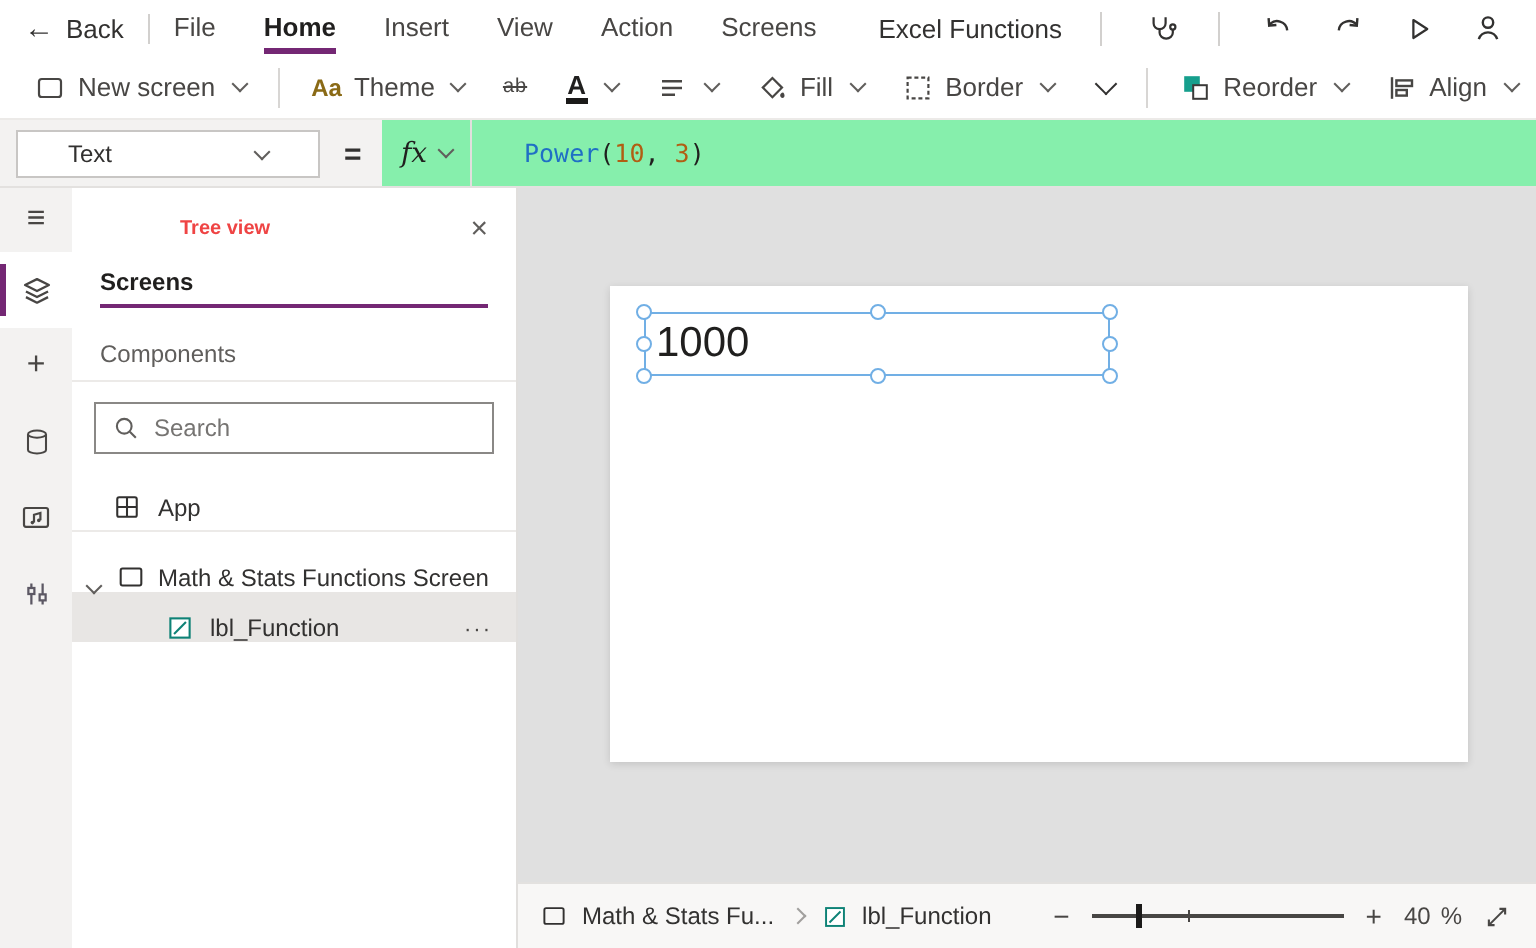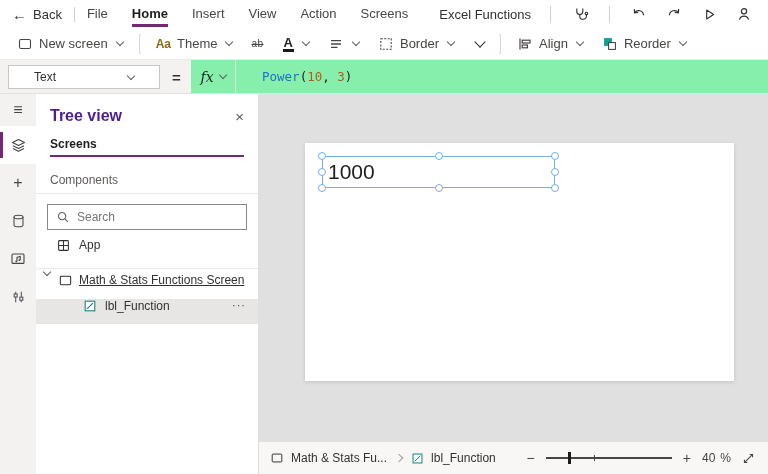--- a/index.html
+++ b/index.html
@@ -50,33 +50,33 @@
 
   .rail { width:36px; background:#f3f2f1; flex:none; display:flex; flex-direction:column; align-items:stretch; }
   .rail-item { height:38px; display:flex; align-items:center; justify-content:center; color:#484644; position:relative; }
   .rail-item:first-child { height:32px; }
   .rail-item.selected { background:#ffffff; }
   .rail-item.selected::before { content:""; position:absolute; left:0; top:6px; bottom:6px; width:3px; background:#742774; }
   .rail-item .txt { font-size:16px; line-height:16px; }
 
   .tree-panel { width:223px; flex:none; background:#fff; border-right:1px solid #e1dfdd; display:flex; flex-direction:column; }
   .tree-head { display:flex; align-items:center; padding:13px 14px 0 14px; }
-  .tree-title { font-size:16px; font-weight:bold; color:#4c1d95; }
+  .tree-title { font-size:10px; font-weight:bold; color:#ef4444;margin-left:40px; }
   .tree-close { margin-left:auto; color:#605e5c; font-size:15px; line-height:15px; }
   .tree-tabs { display:flex; gap:16px; padding:12px 14px 0 14px; border-bottom:1px solid #eceae8; font-size:12px;flex-direction:column; }
   .tree-tab { padding-bottom:6px; color:#605e5c; position:relative; }
   .tree-tab.active { color:#201f1e; font-weight:bold; }
   .tree-tab.active::after { content:""; position:absolute; left:0; right:0; bottom:0; height:2px; background:#742774; }
   .search-box { margin:10px 11px 8px 11px; height:26px; border:1px solid #8a8886; background:#fff; display:flex; align-items:center; padding:0 8px; gap:7px; }
   .search-box input { border:none; outline:none; flex:1; font-size:12px; font-family:"Liberation Sans",sans-serif; color:#323130; background:transparent; }
   .search-box input::placeholder { color:#767472; }
-  .tree-row { height:26px; display:flex; align-items:flex-start; gap:8px; font-size:12px; color:#323130; }
+  .tree-row { height:26px; display:flex; align-items:flex-end; gap:8px; font-size:12px; color:#323130; }
   .row-app { padding-left:20px; }
   .tree-sep { height:1px; background:#eceae8; margin:4px 0; }
-  .row-screen { padding-left:8px; gap:6px;text-decoration:underline; }
+  .row-screen { padding-left:8px; gap:6px; }
   .row-screen .chev { margin:-4px 2px 0 0; }
   .row-control { padding-left:47px; background:#e8e6e4; height:25px; }
   .row-control .dots { margin-left:auto; margin-right:12px; color:#484644; letter-spacing:1px; font-size:11px; }
 
   .canvas { flex:1; background:#e0e0e0; position:relative; }
   .page { position:absolute; left:34px; top:49px; width:429px; height:238px; background:#fff; box-shadow:0 1px 4px rgba(0,0,0,.13);margin-left:12px; }
   .sel-box { position:absolute; left:17px; top:13px; width:233px; height:32px; border:1px solid #71afe5; }
   .sel-label { font-size:21px; color:#201f1e; line-height:30px; padding-left:5px; font-family:"Liberation Sans",sans-serif; }
   .handle { position:absolute; width:8px; height:8px; border-radius:50%; background:#fff; border:1px solid #71afe5; }
   .h-tl{left:-5px;top:-5px}.h-tm{left:calc(50% - 4px);top:-5px}.h-tr{right:-5px;top:-5px}
@@ -172,44 +172,52 @@
     <span class="chev"></span>
   </div>
   <div class="tbtn">
     <svg width="16" height="16" viewBox="0 0 16 16" fill="none" stroke="currentColor" stroke-width="1.3">
       <path d="M3 4.6 h10 M3 8 h10 M3 11.4 h6.5"></path>
     </svg>
     <span class="chev"></span>
   </div>
   <div class="tbtn">
     <svg width="16" height="16" viewBox="0 0 16 16" fill="none" stroke="currentColor" stroke-width="1.1">
+      <path d="M8.2 3 L13 7.8 L8.2 12.6 L3.4 7.8 Z"></path>
+      <path d="M13.6 10.3 c.8.9.9 1.9.3 2.4 c-.6.5-1.5.2-1.8-.7 c-.2-.7.5-1.7 1.5-1.7z" fill="currentColor" stroke="none"></path>
+    </svg>
+    <span>Fill</span>
+    <span class="chev"></span>
+  </div>
+  <div class="tbtn">
+    <svg width="16" height="16" viewBox="0 0 16 16" fill="none" stroke="currentColor" stroke-width="1.1">
       <rect x="2.8" y="2.8" width="10.4" height="10.4" stroke-dasharray="2 1.4"></rect>
     </svg>
     <span>Border</span>
     <span class="chev"></span>
   </div>
   <div class="tbtn">
     <span class="chev big"></span>
   </div>
   <div class="tb-div"></div>
+  <div class="tbtn">
+    <svg width="16" height="16" viewBox="0 0 16 16">
+      <rect x="2.6" y="2.6" width="6.8" height="6.8" fill="#169f8d" stroke="#169f8d"></rect>
+      <rect x="6.6" y="6.6" width="6.8" height="6.8" fill="#ffffff" stroke="#3b3a39"></rect>
+    </svg>
+    <span>Reorder</span>
+    <span class="chev"></span>
+  </div>
   <div class="tbtn">
     <svg width="16" height="16" viewBox="0 0 16 16" fill="none" stroke="currentColor" stroke-width="1.2">
       <path d="M3 2.6 v10.8"></path>
       <rect x="5.2" y="4.2" width="7.8" height="2.8"></rect>
       <rect x="5.2" y="9" width="5.2" height="2.8"></rect>
     </svg>
     <span>Align</span>
-    <span class="chev"></span>
-  </div>
-  <div class="tbtn">
-    <svg width="16" height="16" viewBox="0 0 16 16">
-      <rect x="2.6" y="2.6" width="6.8" height="6.8" fill="#169f8d" stroke="#169f8d"></rect>
-      <rect x="6.6" y="6.6" width="6.8" height="6.8" fill="#ffffff" stroke="#3b3a39"></rect>
-    </svg>
-    <span>Reorder</span>
     <span class="chev"></span>
   </div>
 
 </div>
 
 <div class="formulabar">
   <div class="prop-dd">
     <span>Text</span>
     <span class="chev"></span>
   </div>

